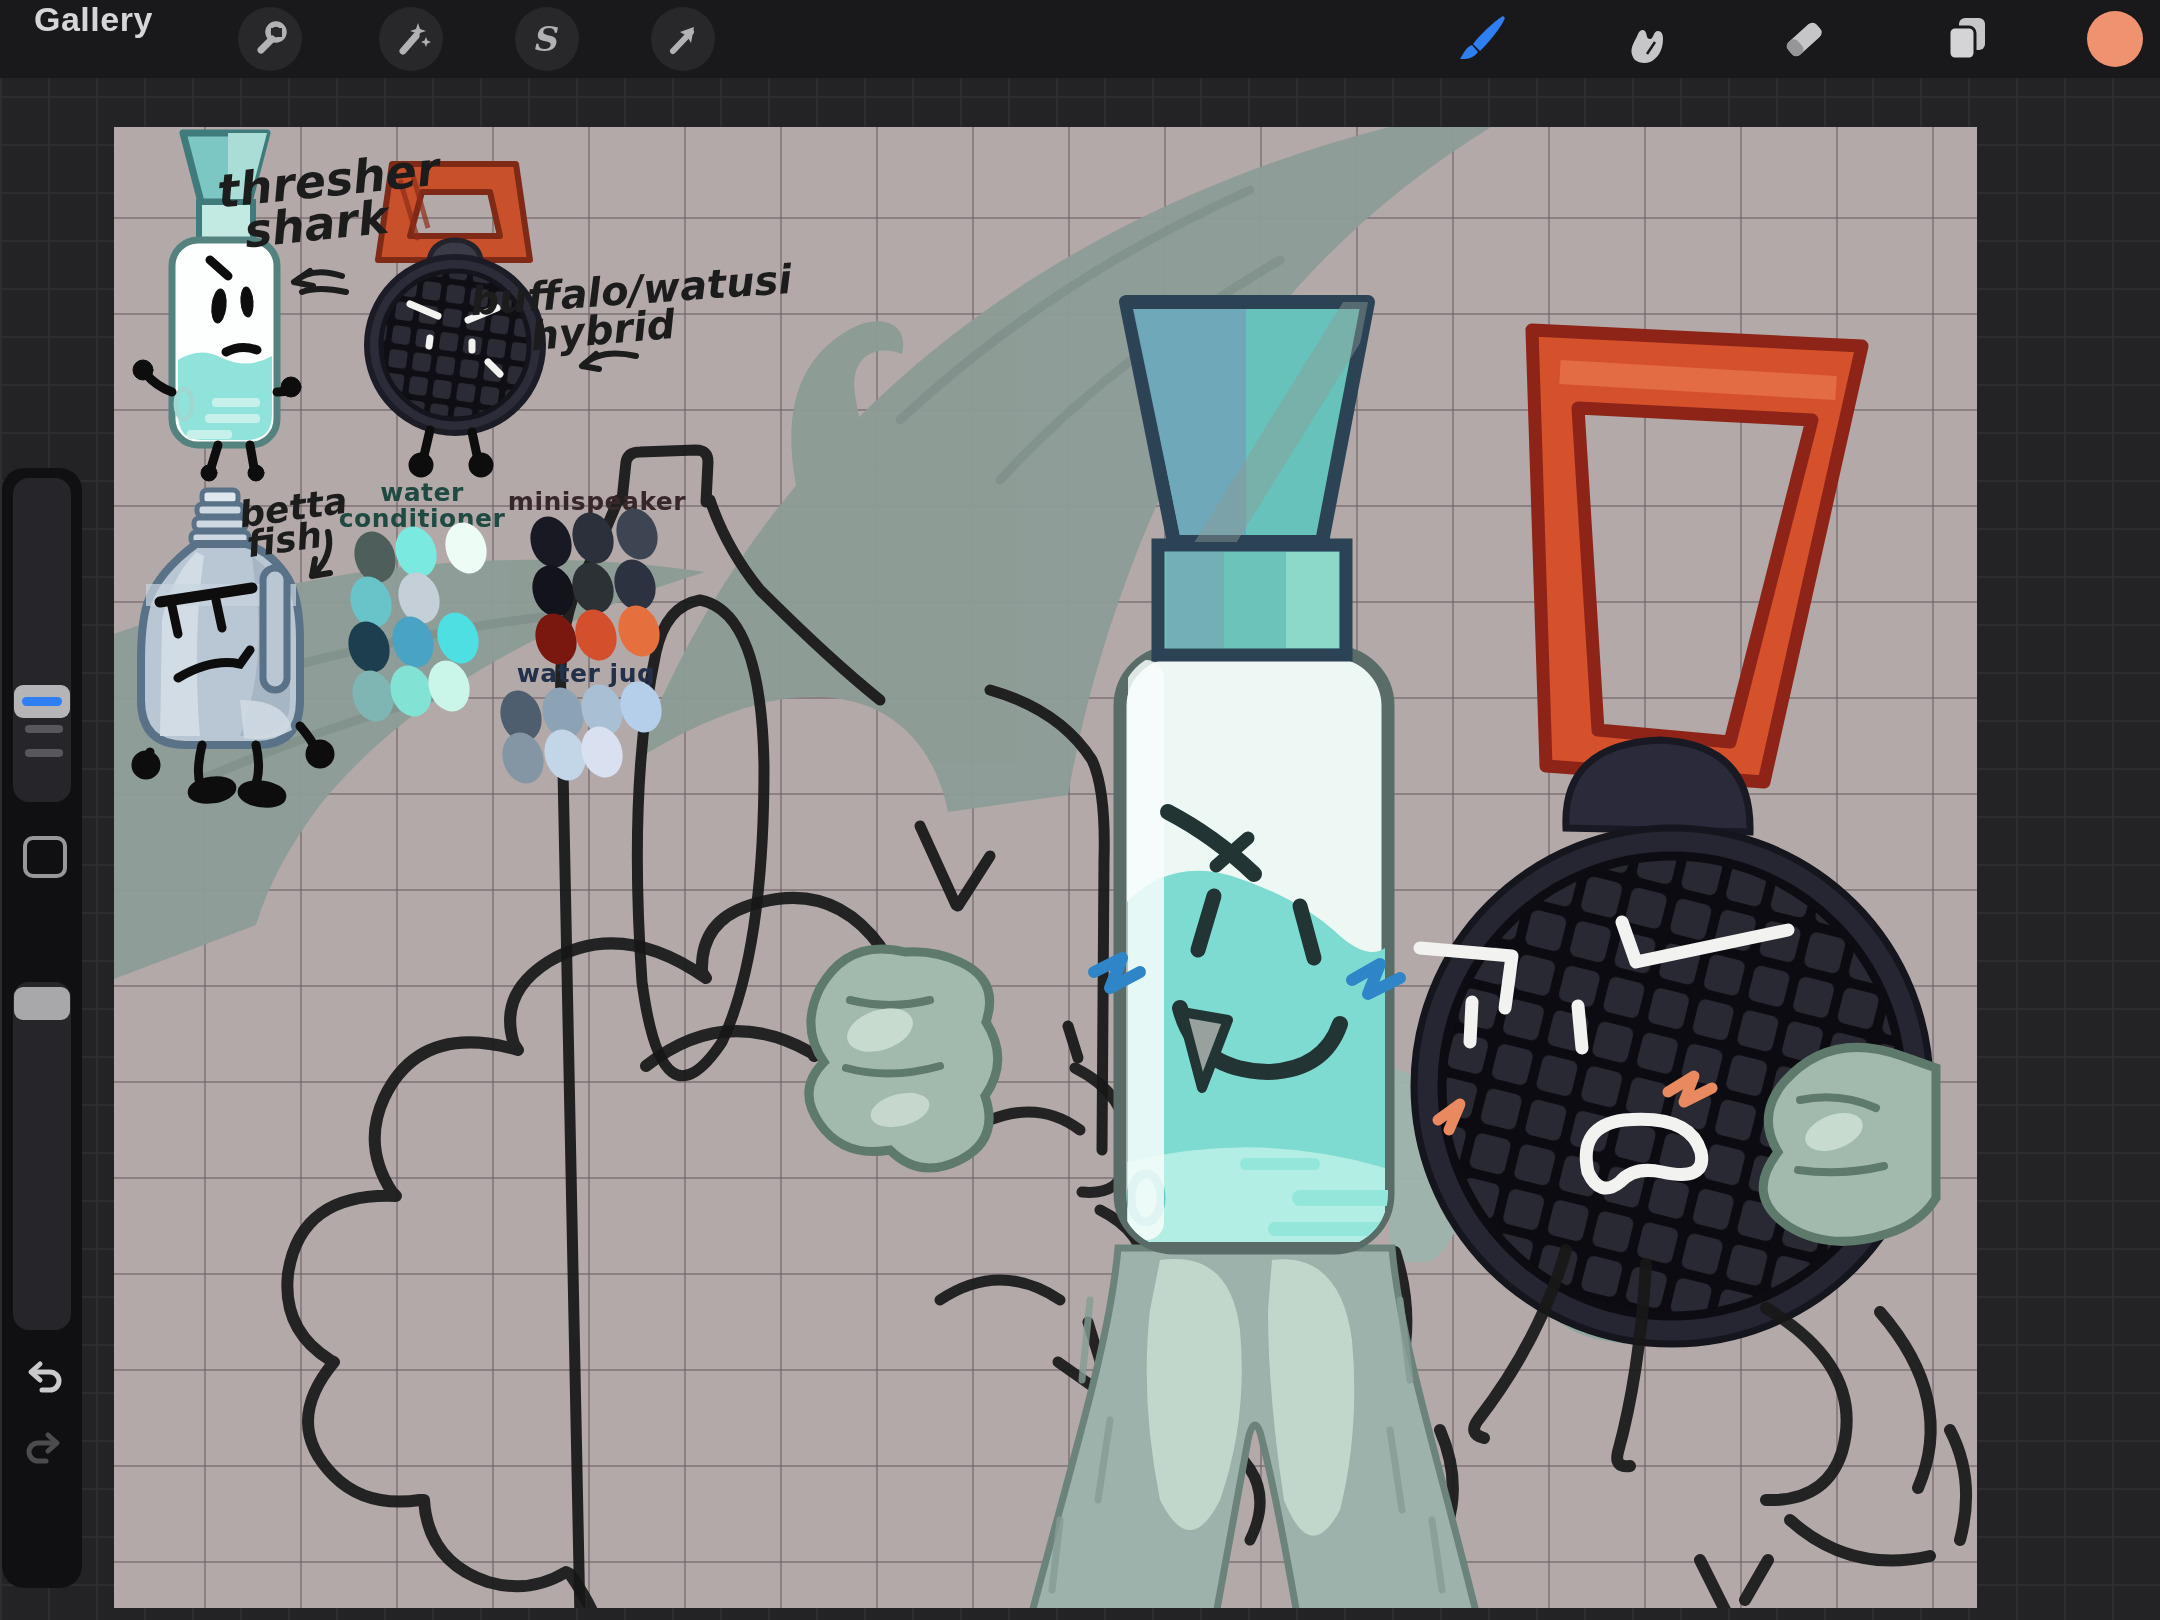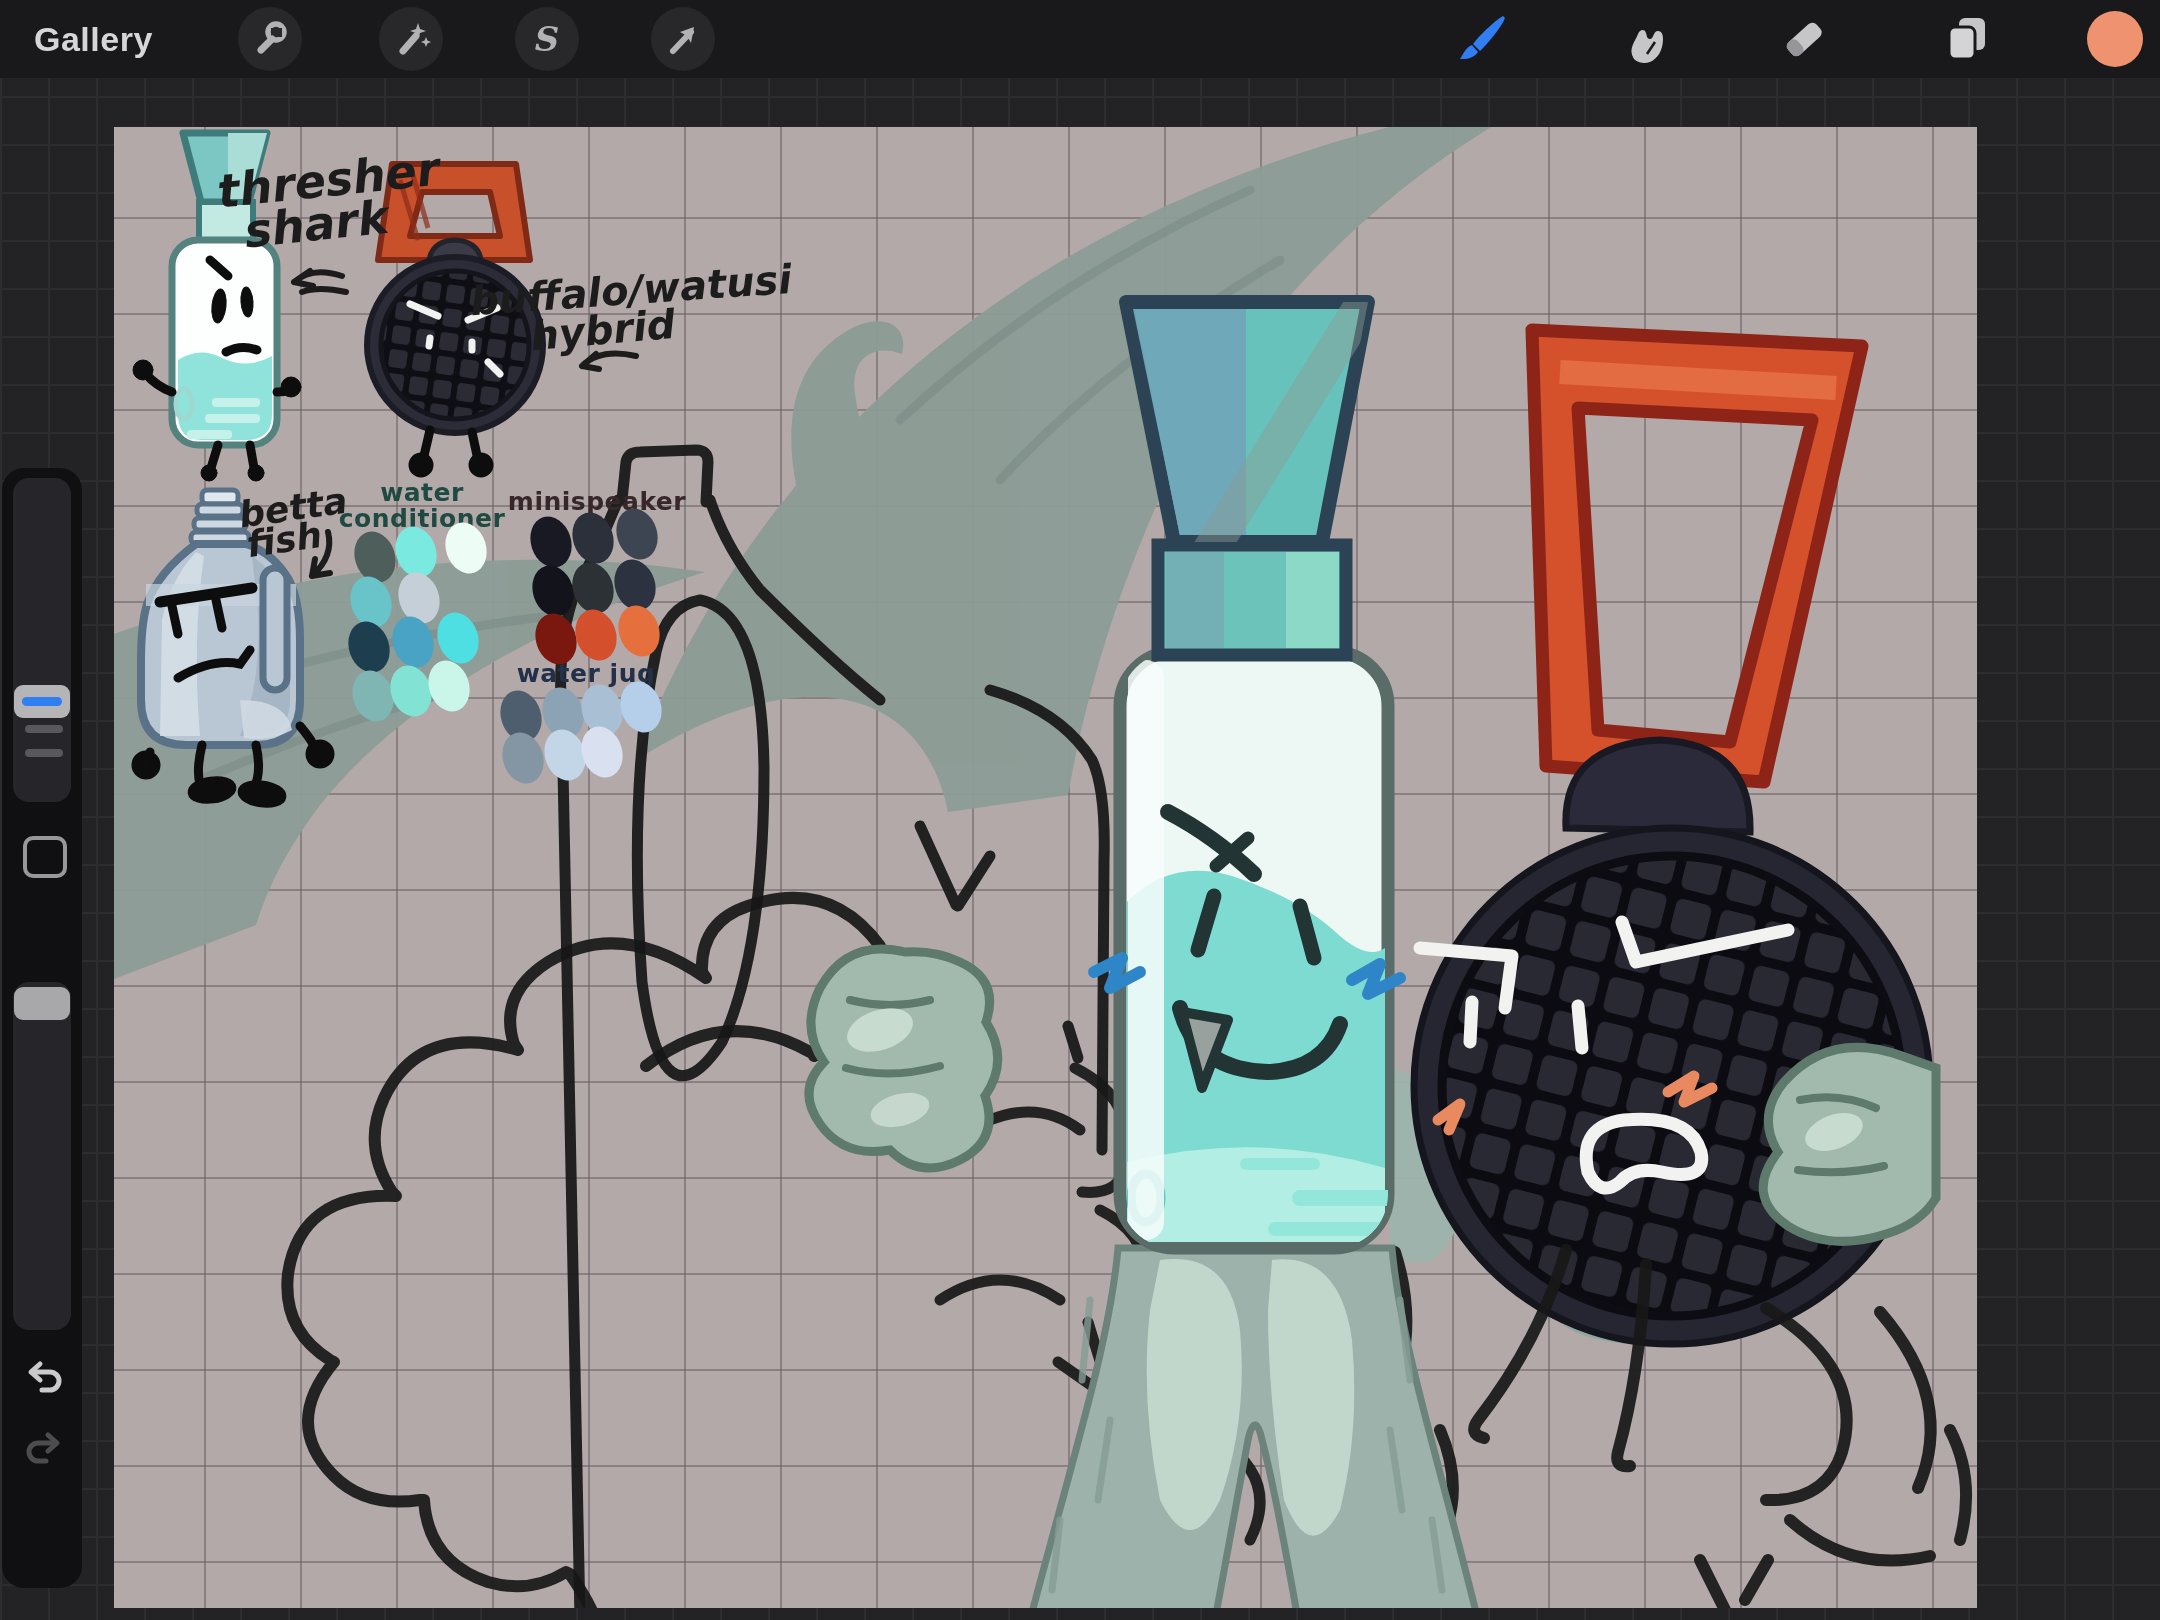--- a/index.html
+++ b/index.html
@@ -3,21 +3,21 @@
 <meta charset="utf-8">
 <style>
   html,body{margin:0;padding:0;background:#000;}
   .stage{position:relative;width:2160px;height:1620px;overflow:hidden;
          background:#232325;font-family:"Liberation Sans",sans-serif;
          background-image:linear-gradient(#2d2d2f 2px,transparent 2px),
                           linear-gradient(90deg,#2d2d2f 2px,transparent 2px);
          background-size:48px 48px;}
   
   .toolbar{position:absolute;left:0;top:0;width:2160px;height:78px;background:#19191b;
-           display:flex;align-items:center;z-index:30;}
+           display:flex;align-items:flex-start;z-index:30;}
   .gallery{color:#d6d6d8;font-size:34px;font-weight:700;margin-left:34px;letter-spacing:.5px;}
   .tool-circle{position:absolute;top:7px;width:64px;height:64px;border-radius:50%;
                background:#28282a;display:flex;align-items:center;justify-content:center;}
   .tc1{left:238px}.tc2{left:379px}.tc3{left:515px}.tc4{left:651px}
   .rtool{position:absolute;top:6px;width:66px;height:66px;display:flex;align-items:center;justify-content:center;}
   .rt1{left:1447px}.rt2{left:1609px}.rt3{left:1771px}.rt4{left:1933px}.rt5{left:2082px}
   .color-dot{width:56px;height:56px;border-radius:50%;background:var(--swatch,#ee9270);}
   .sel-s{color:#b2b2b4;font-size:34px;font-weight:700;font-style:italic;font-family:"DejaVu Serif",serif;}
   
   .sidebar{position:absolute;left:2px;top:468px;width:80px;height:1120px;background:#101012;

